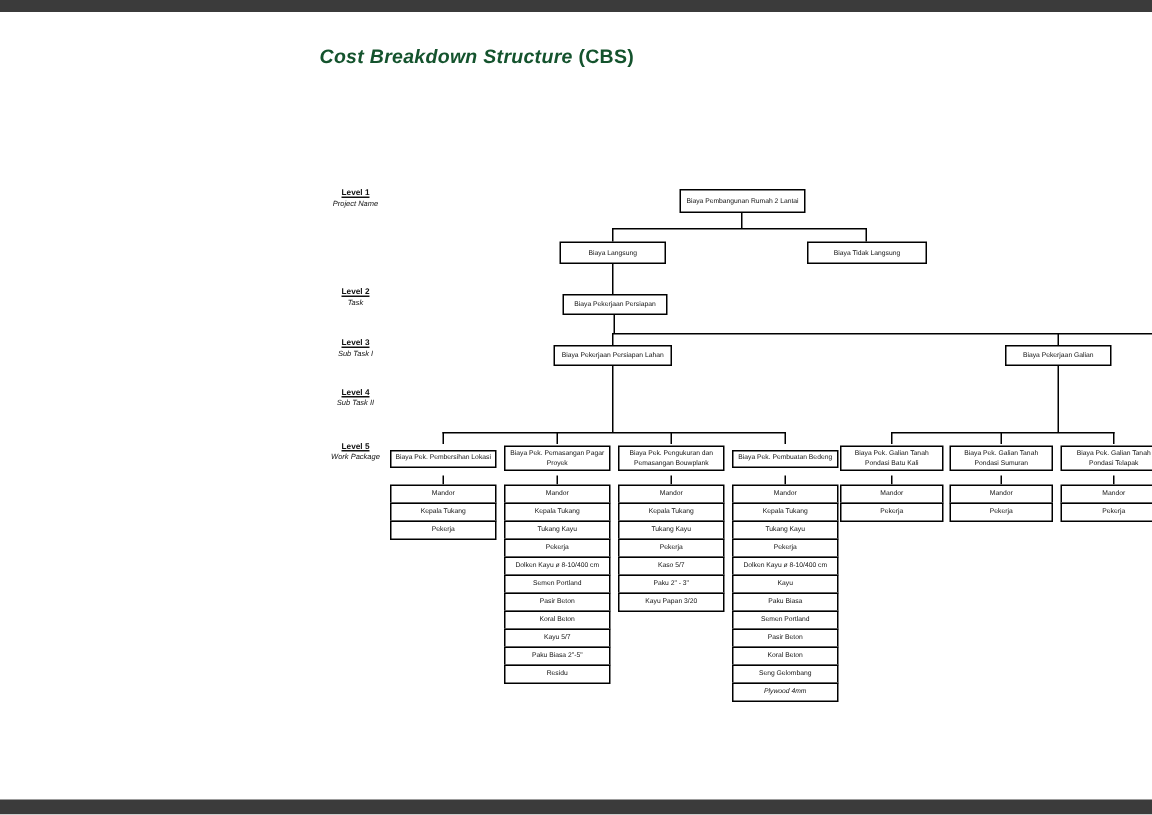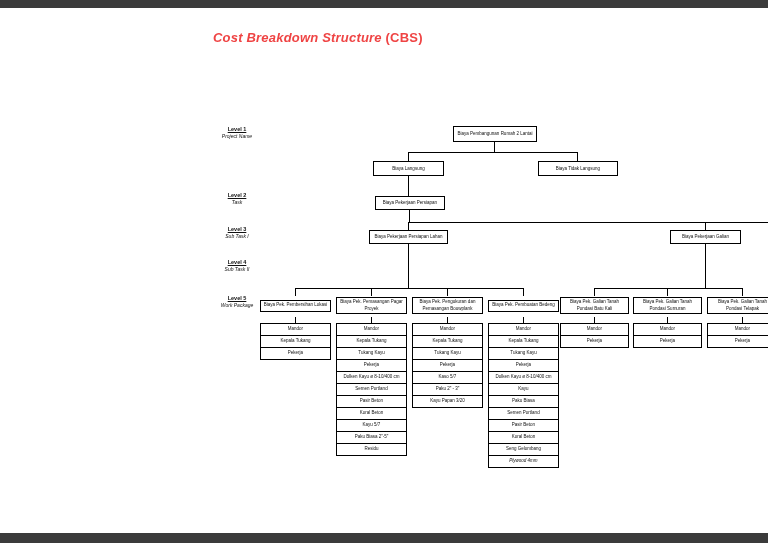--- a/index.html
+++ b/index.html
@@ -3,21 +3,21 @@
 <meta charset="utf-8">
 <style>
   html,body{margin:0;padding:0;}
   body{width:768px;height:543px;overflow:hidden;background:#fff;
        font-family:"Liberation Sans",sans-serif;color:#111;}
   .stage{position:relative;width:768px;height:543px;background:#fff;overflow:hidden;}
   .band{position:absolute;left:0;width:768px;background:#3b3b3b;}
   .band-top{top:0;height:8px;}
   .band-bottom{bottom:0;height:10px;}
   .title{position:absolute;left:213px;top:30px;margin:0;font-size:13px;font-weight:bold;
-         color:#ef4444;letter-spacing:.2px;}
+         color:#14532d;letter-spacing:.2px;}
   .title .ti{font-style:italic;}
   .lvl{position:absolute;left:205px;width:64px;text-align:center;line-height:1.25;}
   .lvl-label{font-size:5.5px;font-weight:bold;text-decoration:underline;}
   .lvl-sub{font-size:5px;font-style:italic;}
   .nbox{position:absolute;border:1px solid #000;background:#fff;box-sizing:border-box;
         display:flex;align-items:center;justify-content:center;text-align:center;
         font-size:4.5px;line-height:1.3;padding:1px 2px;}
   .ln{position:absolute;background:#000;}
   .wp-col{position:absolute;top:294px;}
   .wp-head-area{height:23px;display:flex;align-items:center;}

